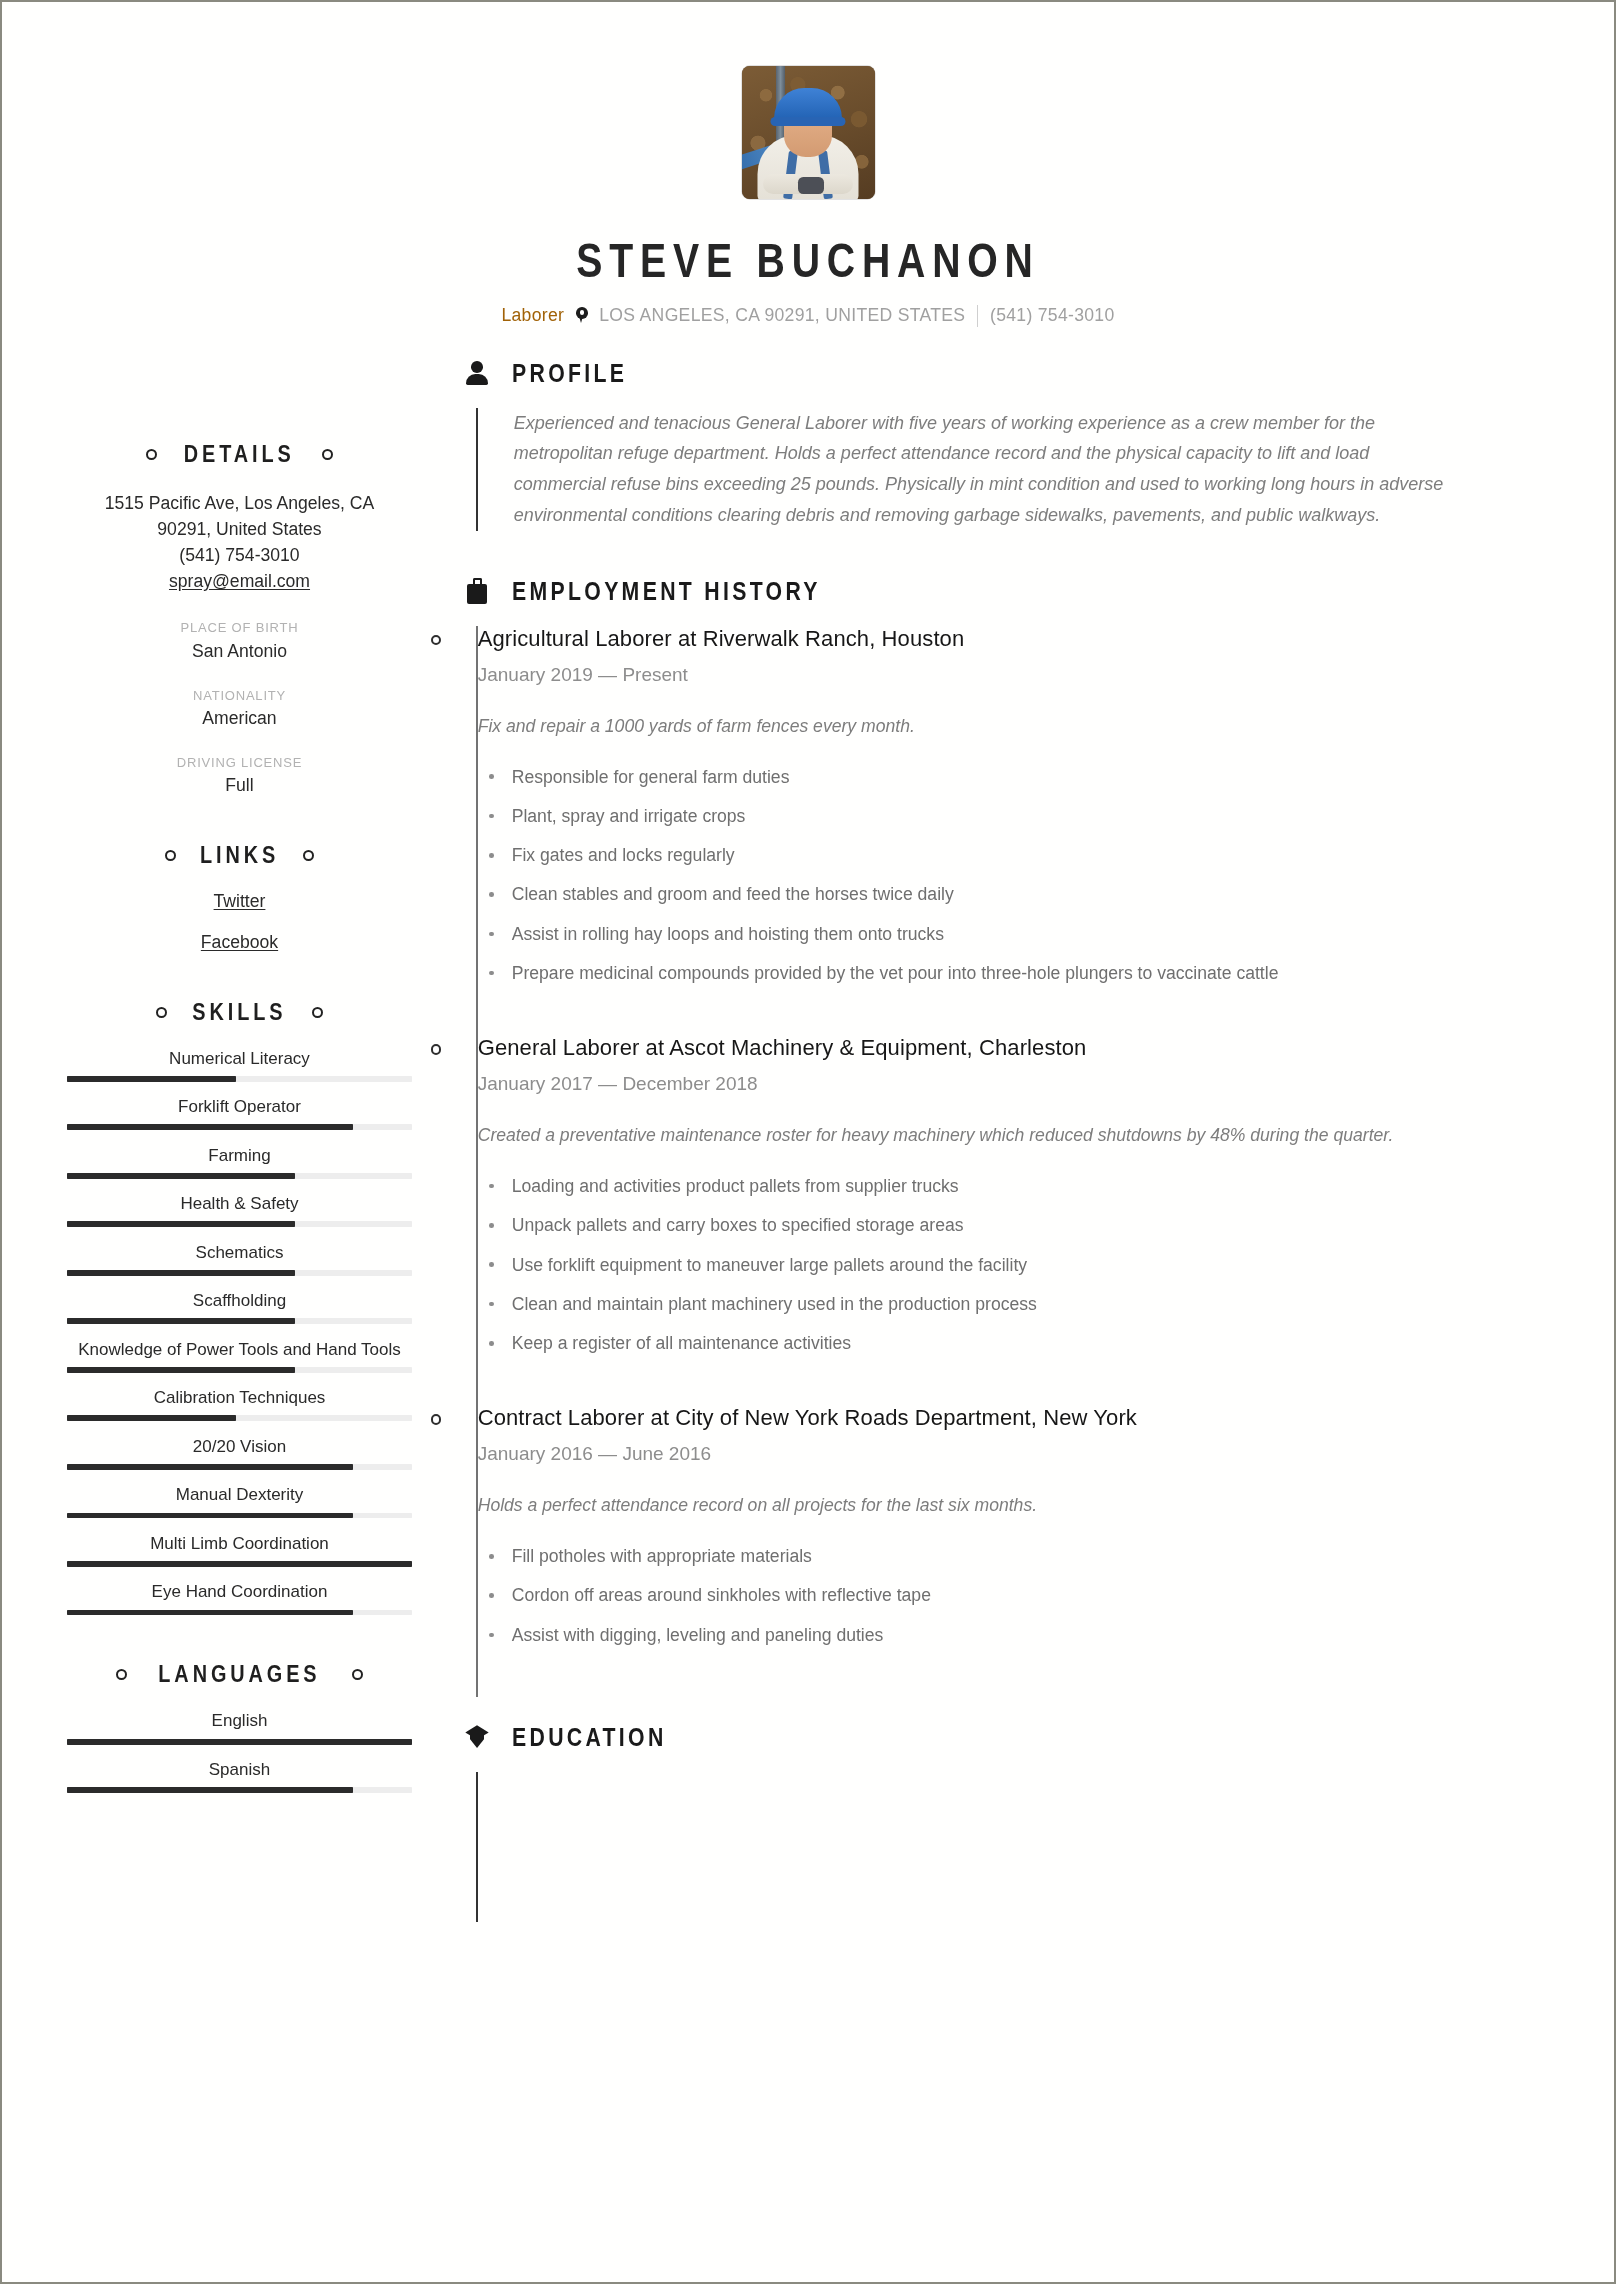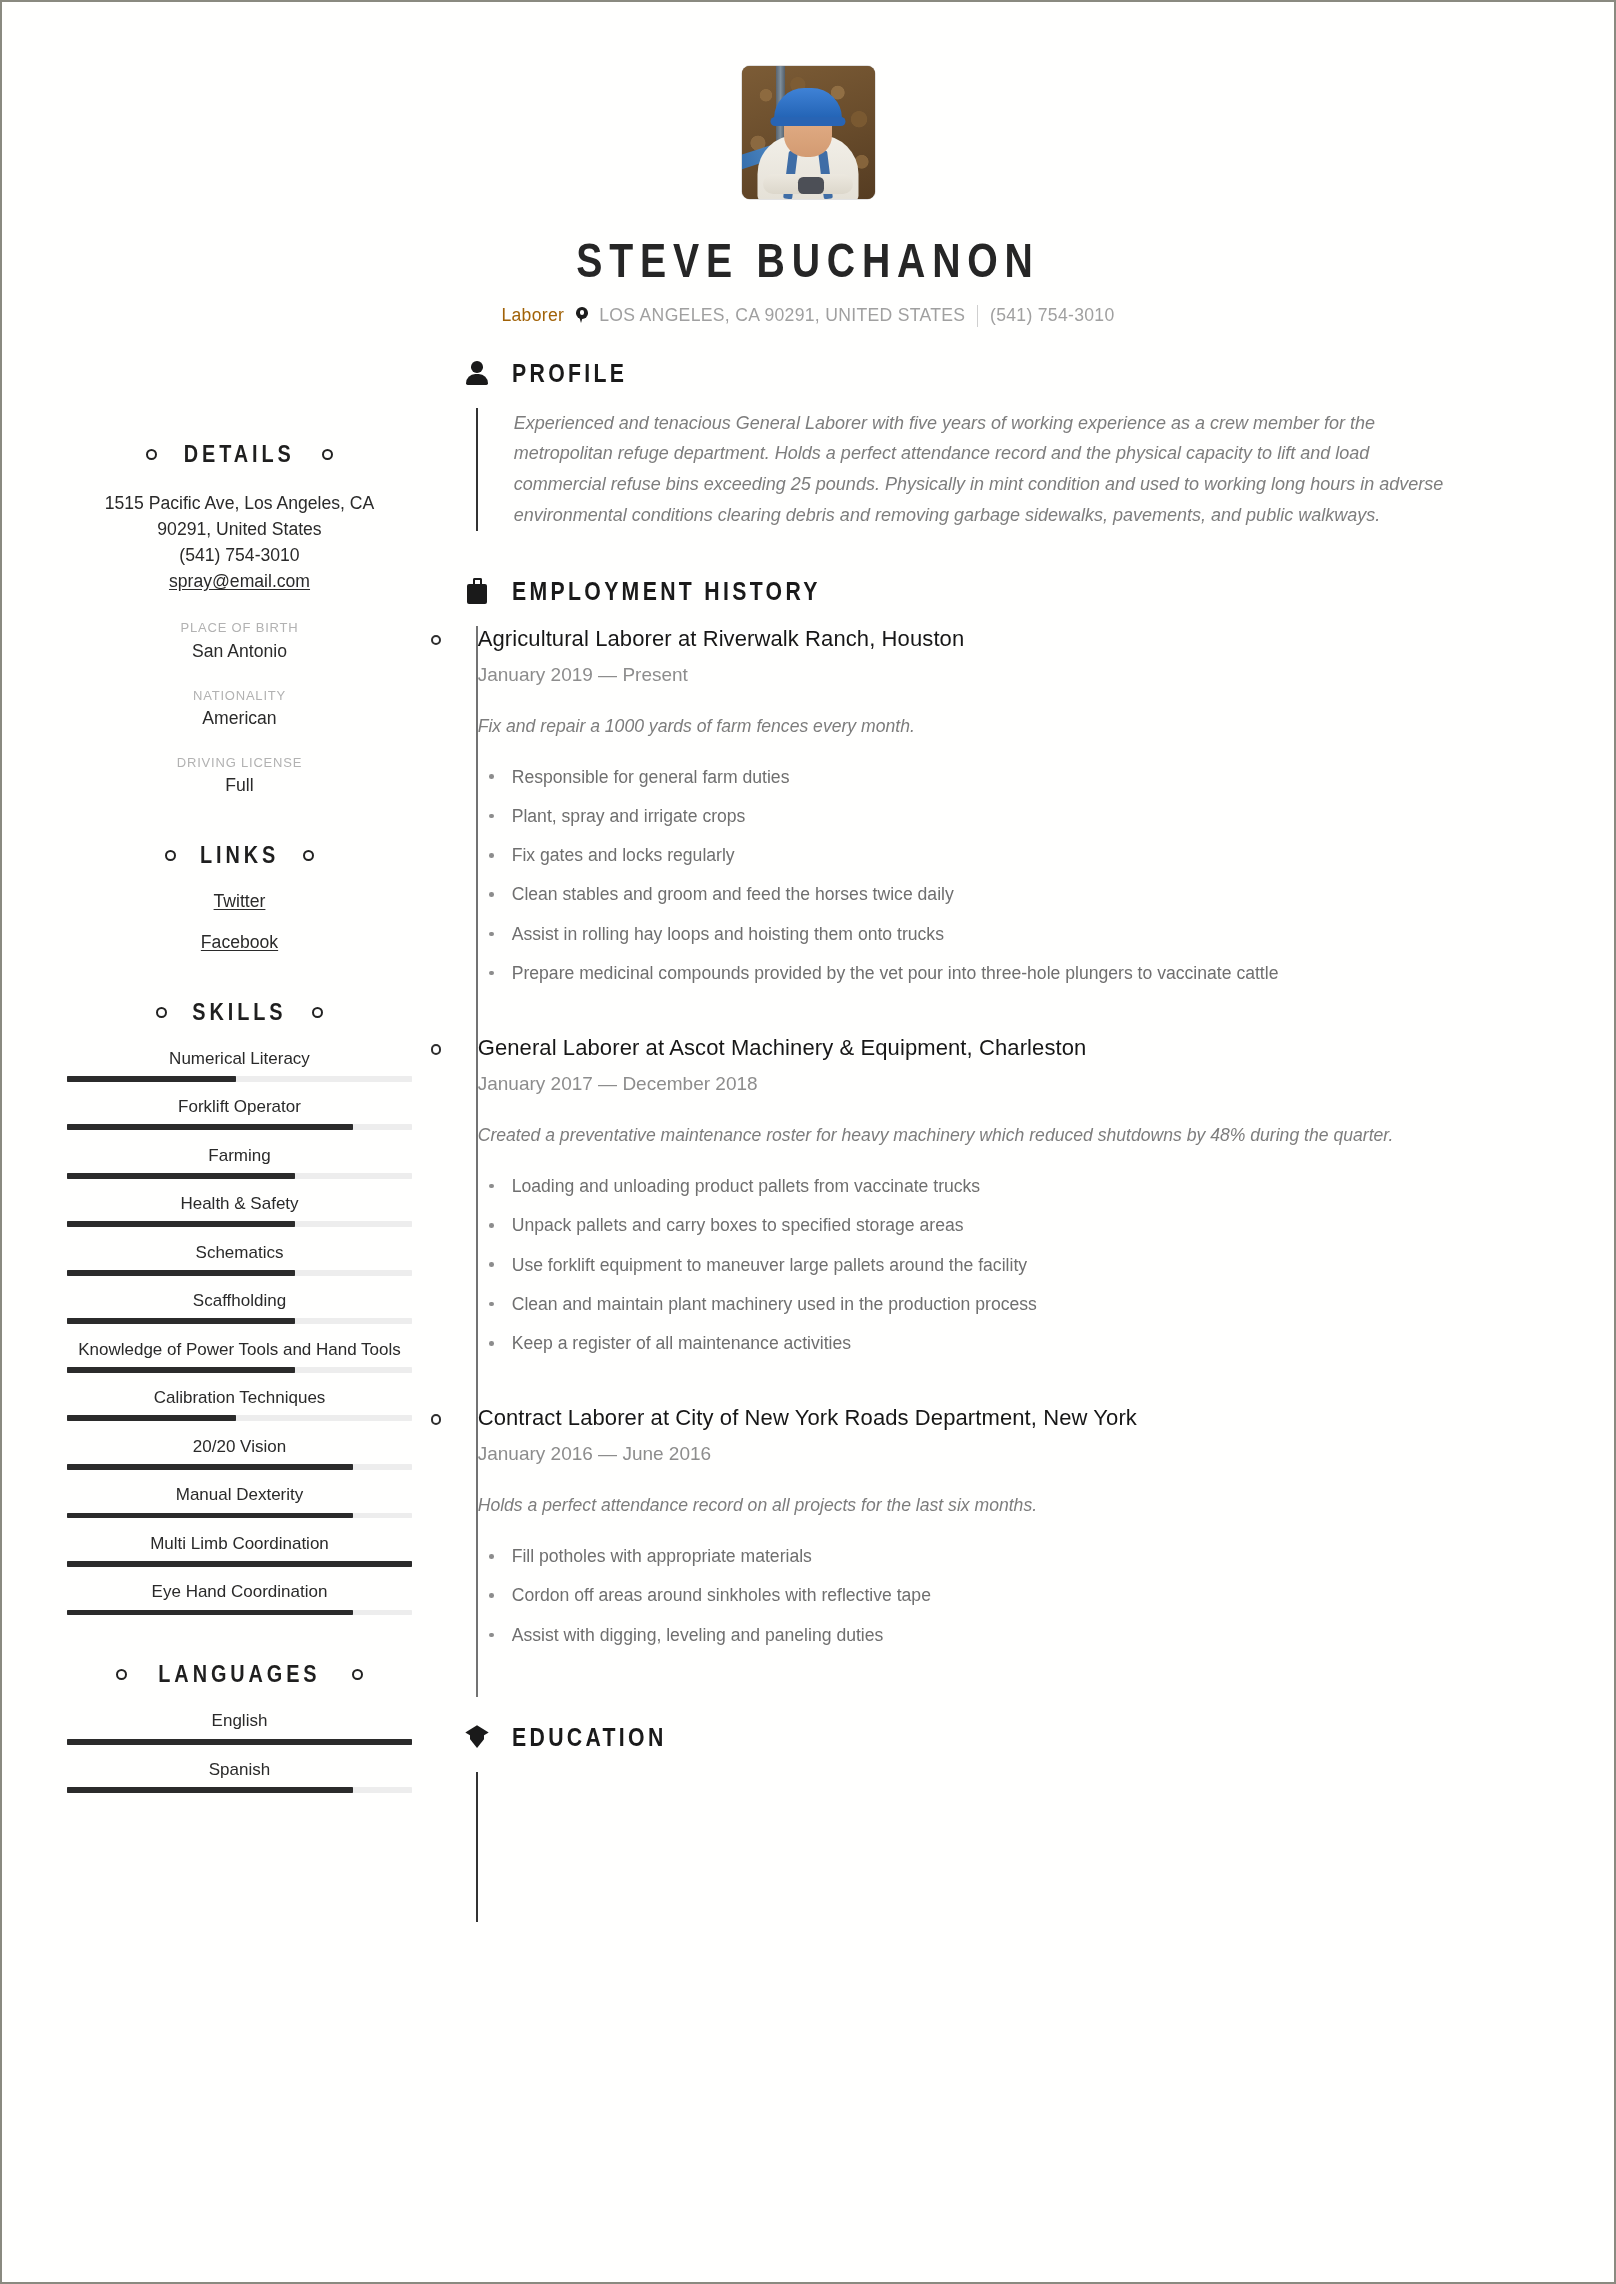--- a/index.html
+++ b/index.html
@@ -490,21 +490,21 @@
                 <li>Assist in rolling hay loops and hoisting them onto trucks</li>
                 <li>Prepare  medicinal compounds provided by the vet pour into three-hole plungers to vaccinate cattle</li>
               </ul>
             </div>
             <div class="job">
               <span class="job-dot"></span>
               <div class="job-title">General Laborer at  Ascot Machinery &amp; Equipment, Charleston</div>
               <div class="job-dates">January 2017 — December 2018</div>
               <div class="job-summary">Created a preventative maintenance roster for heavy machinery which reduced shutdowns by 48% during the quarter.</div>
               <ul class="job-bullets">
-                <li>Loading and unloading product pallets from vaccinate trucks</li>
+                <li>Loading and activities product pallets from supplier trucks</li>
                 <li>Unpack pallets  and carry boxes to specified storage areas</li>
                 <li>Use forklift equipment to maneuver large pallets around the facility</li>
                 <li>Clean and maintain plant machinery used in the production process</li>
                 <li>Keep a register of all maintenance activities</li>
               </ul>
             </div>
             <div class="job">
               <span class="job-dot"></span>
               <div class="job-title">Contract Laborer at  City of New York Roads Department, New York</div>
               <div class="job-dates">January 2016 — June 2016</div>

